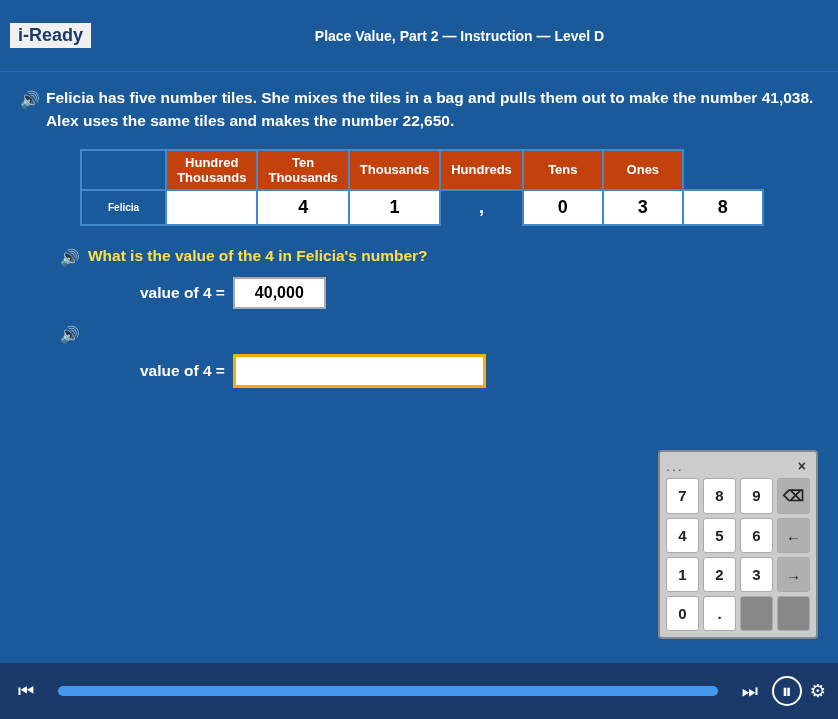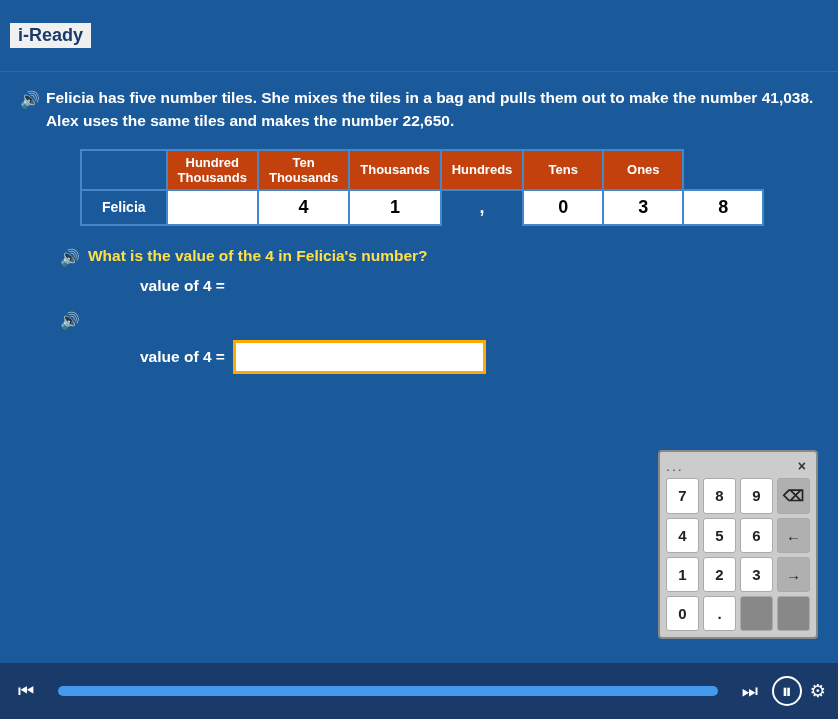--- a/index.html
+++ b/index.html
@@ -80,24 +80,24 @@
       padding: 4px 10px;
       min-width: 80px;
     }
     table th.row-header {
       background-color: #1a5a9a;
       min-width: 60px;
     }
     .row-label-cell {
       background-color: #1a5a9a;
       color: white;
-      font-size: 14px;
+      font-size: 10px;
       font-weight: bold;
       text-align: left;
-      padding: 6px 20px;
+      padding: 6px 26px;
       border: 2px solid #4488cc;
     }
     .data-cell {
       background-color: white;
       color: black;
       font-size: 18px;
       font-weight: bold;
       padding: 6px 14px;
       min-width: 80px;
     }
@@ -251,20 +251,21 @@
       color: white;
       font-size: 18px;
       cursor: pointer;
     }
   </style>
 </head>
 <body>
 
 <div class="header">
   <div class="header-left">i-Ready</div>
+  <div class="header-center">Place Value, Part 2 — Instruction — Level D</div>
 </div>
 
 <div class="content">
 
   <div class="problem-text">
     <span class="speaker-icon">🔊</span>
     <span>Felicia has five number tiles. She mixes the tiles in a bag and pulls them out to make the number 41,038. Alex uses the same tiles and makes the number 22,650.</span>
   </div>
 
   <div class="table-container">
@@ -297,20 +298,21 @@
     </table>
   </div>
 
   <div class="question-section">
     <div class="question-row">
       <span class="speaker-icon">🔊</span>
       <span class="question-text">What is the value of the 4 in Felicia's number?</span>
     </div>
     <div class="value-row">
       <span class="value-label">value of 4 =</span>
+      <div class="value-answer">40,000</div>
     </div>
   </div>
 
   <div class="question-section">
     <div class="question-row">
       <span class="speaker-icon">🔊</span>
     </div>
     <div class="value-row">
       <span class="value-label">value of 4 =</span>
       <input class="value-input" type="text" placeholder="" style="">

